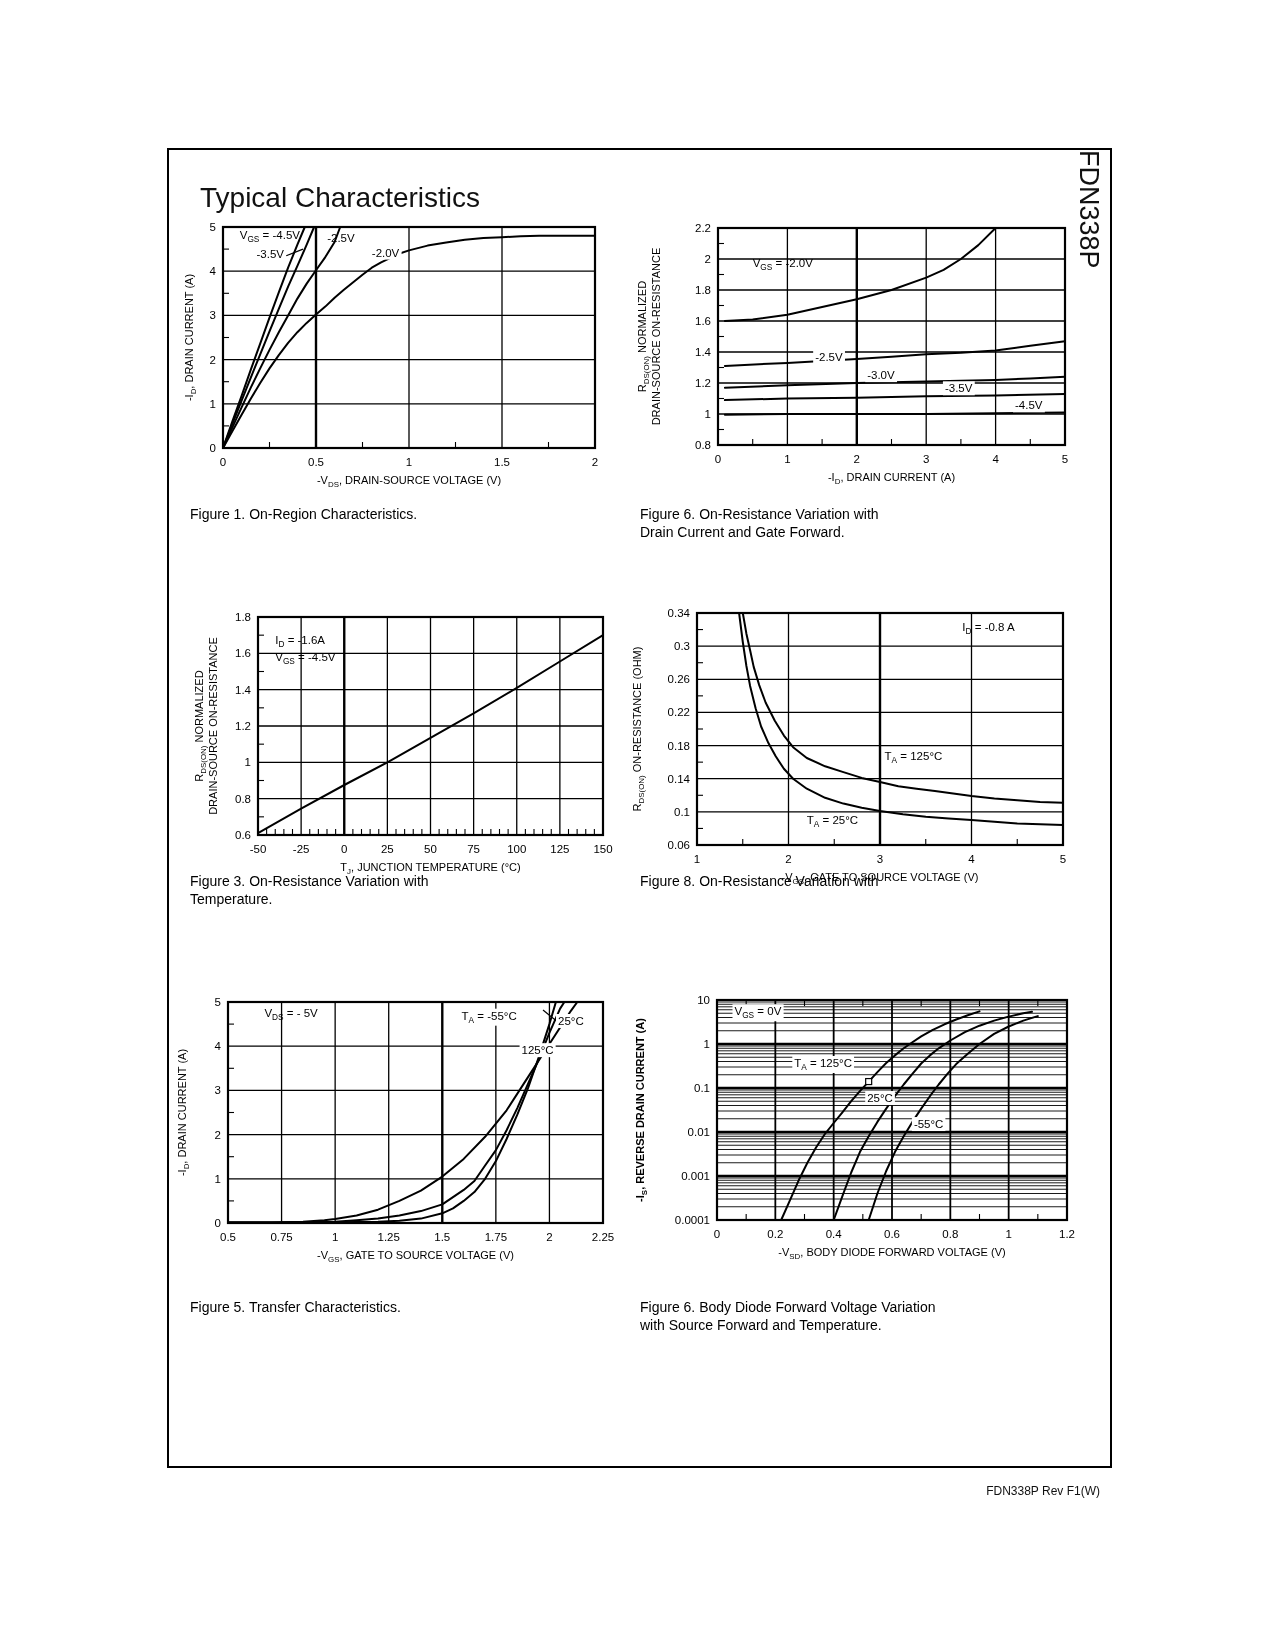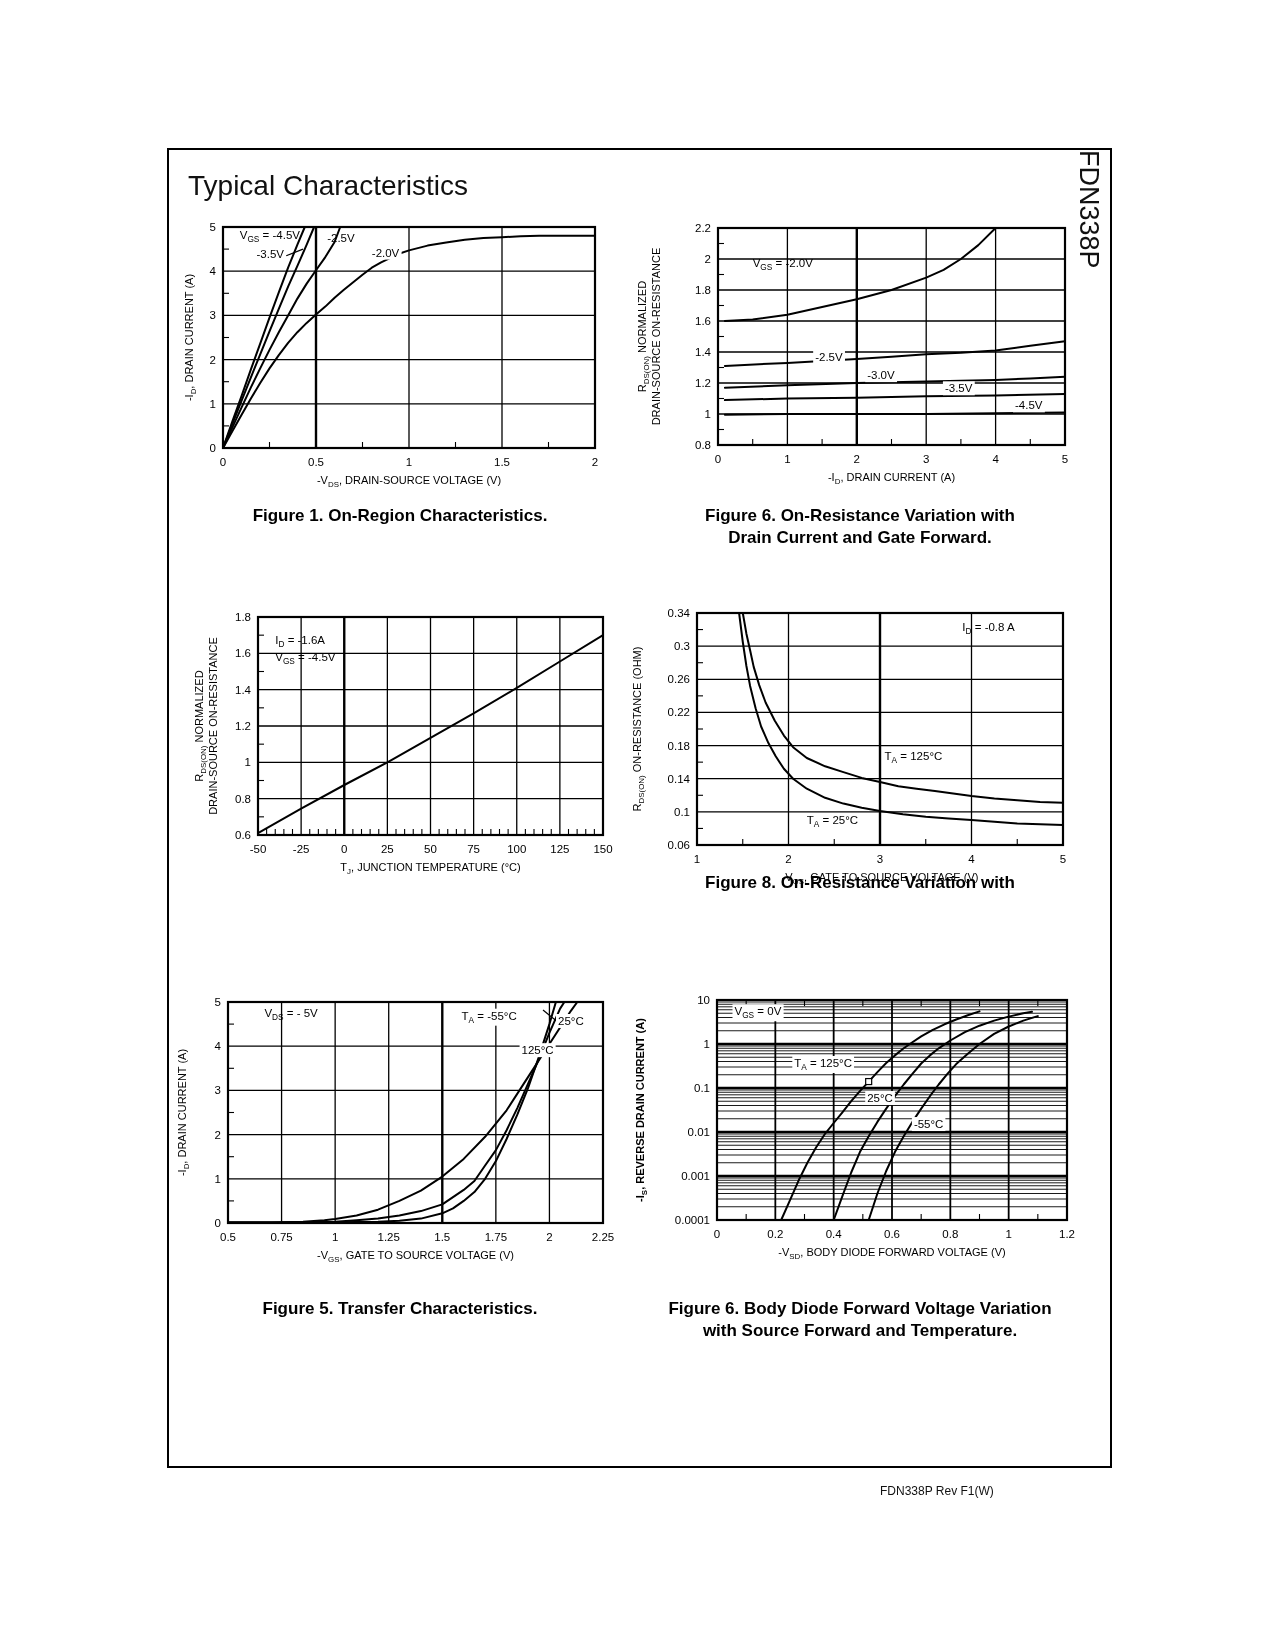--- a/index.html
+++ b/index.html
@@ -1,28 +1,28 @@
 <!DOCTYPE html>
 <html><head>
 <meta charset="utf-8">
 <style>
   html,body{margin:0;padding:0;background:#fff;}
   .page{position:relative;width:1275px;height:1650px;background:#fff;overflow:hidden;
         font-family:"Liberation Sans","DejaVu Sans",sans-serif;color:#000;}
   .border-box{position:absolute;left:167px;top:148px;width:945px;height:1320px;
         border:2px solid #000;box-sizing:border-box;}
-  .title{position:absolute;left:188px;top:170px;font-size:28px;font-weight:400;margin:0;color:#111;}
+  .title{position:absolute;left:188px;top:170px;font-size:28px;font-weight:400;margin:12px;color:#111;}
   .side-label{position:absolute;left:1104px;top:150px;font-size:27px;color:#111;
         transform:rotate(90deg);transform-origin:top left;white-space:nowrap;}
   .figure{position:absolute;}
   .figure svg{position:absolute;left:0;top:0;overflow:visible;}
   svg text{font-family:"Liberation Sans","DejaVu Sans",sans-serif;fill:#000;}
-  .caption{position:absolute;font-size:17px;font-weight:bold;text-align:center;
+  .caption{position:absolute;font-size:14px;font-weight:normal;
         line-height:1.32;color:#000;}
-  .footer{position:absolute;left:880px;top:1484px;width:220px;
+  .footer{position:absolute;left:880px;top:1484px;width:220px;text-align:right;
         font-size:12px;color:#111;}
 </style>
 </head>
 <body>
 
 <div class="page">
   <div class="border-box"></div>
   <h1 class="title">Typical Characteristics</h1>
   <div class="side-label">FDN338P</div>
 
@@ -391,20 +391,24 @@
       </svg>
   </div>
 
   <div class="caption" id="cap-0" style="left: 190px; top: 505px; width: 420px;">
       <div>Figure 1. On-Region Characteristics.</div>
     </div>
   <div class="caption" id="cap-1" style="left: 640px; top: 505px; width: 440px;">
       <div>Figure 6. On-Resistance Variation with</div>
       <div>Drain Current and Gate Forward.</div>
     </div>
+  <div class="caption" id="cap-2" style="left: 190px; top: 872px; width: 420px;">
+      <div>Figure 3. On-Resistance Variation with</div>
+      <div>Temperature.</div>
+    </div>
   <div class="caption" id="cap-3" style="left: 640px; top: 872px; width: 440px;">
       <div>Figure 8. On-Resistance Variation with</div>
     </div>
   <div class="caption" id="cap-4" style="left: 190px; top: 1298px; width: 420px;">
       <div>Figure 5. Transfer Characteristics.</div>
     </div>
   <div class="caption" id="cap-5" style="left: 640px; top: 1298px; width: 440px;">
       <div>Figure 6. Body Diode Forward Voltage Variation</div>
       <div>with Source Forward and Temperature.</div>
     </div>

